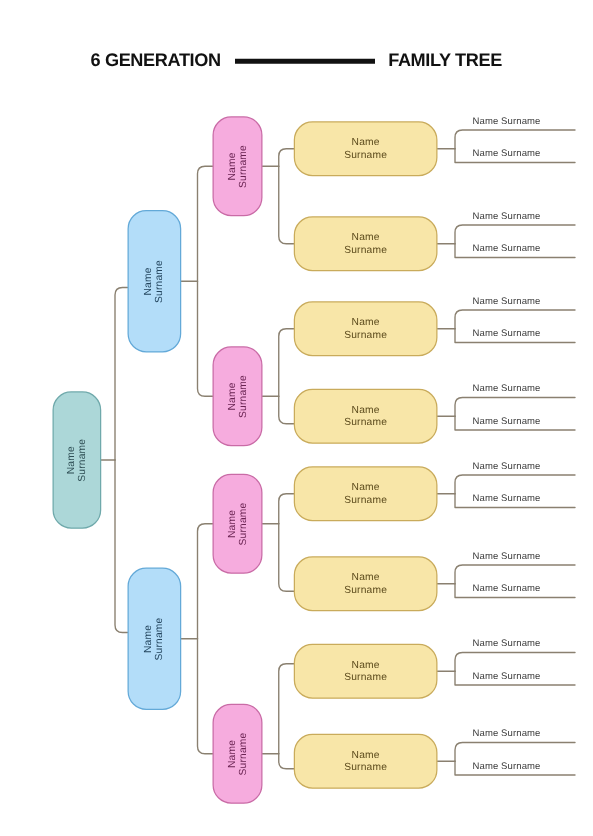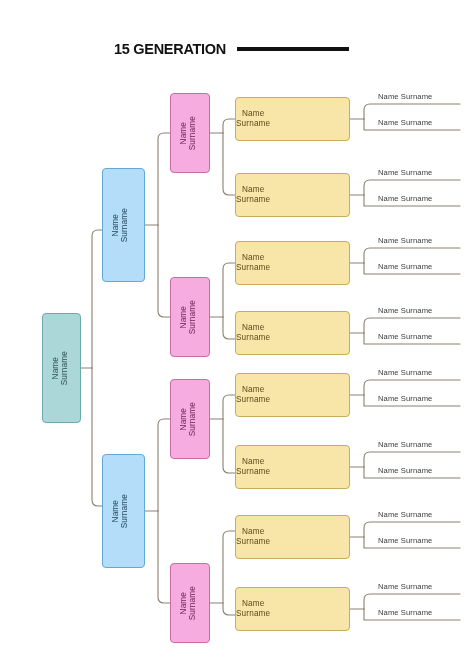--- a/index.html
+++ b/index.html
@@ -35,22 +35,22 @@
   }
   #connectors{
     position:absolute; left:0; top:0; width:474px; height:669px;
     pointer-events:none;
   }
 
   
   .node{
     position:absolute;
     box-sizing:border-box;
-    border-radius:4px;
-    display:flex; align-items:center; justify-content:flex-start;
+    border-radius:15px;
+    display:flex; align-items:center; justify-content:center;
     overflow:hidden;
   }
   .node .vlabel{
     transform:rotate(-90deg);
     white-space:nowrap;
     text-align:center;
     line-height:1.12;
     font-size:8.2px;
     letter-spacing:0.15px;
   }
@@ -90,22 +90,23 @@
     letter-spacing:0.1px;
     white-space:nowrap;
     line-height:1;
     text-align:right;
   }
 </style>
 </head>
 <body>
 
 <div id="title-bar">
-  <span class="title-word">15 GENERATION</span>
+  <span class="title-word">6 GENERATION</span>
   <span id="title-rule"></span>
+  <span class="title-word">FAMILY TREE</span>
 </div>
 
 <div id="tree">
 
   <svg id="connectors" viewBox="0 0 474 669" width="474" height="669" fill="none" stroke="#8a8070" stroke-width="1.1" stroke-linecap="round" stroke-linejoin="round">
 
     <path d="M81 368 H92"></path>
     <path d="M92 368 V236 Q92 230 98 230 H102"></path>
     <path d="M92 368 V500 Q92 506 98 506 H102"></path>
 

